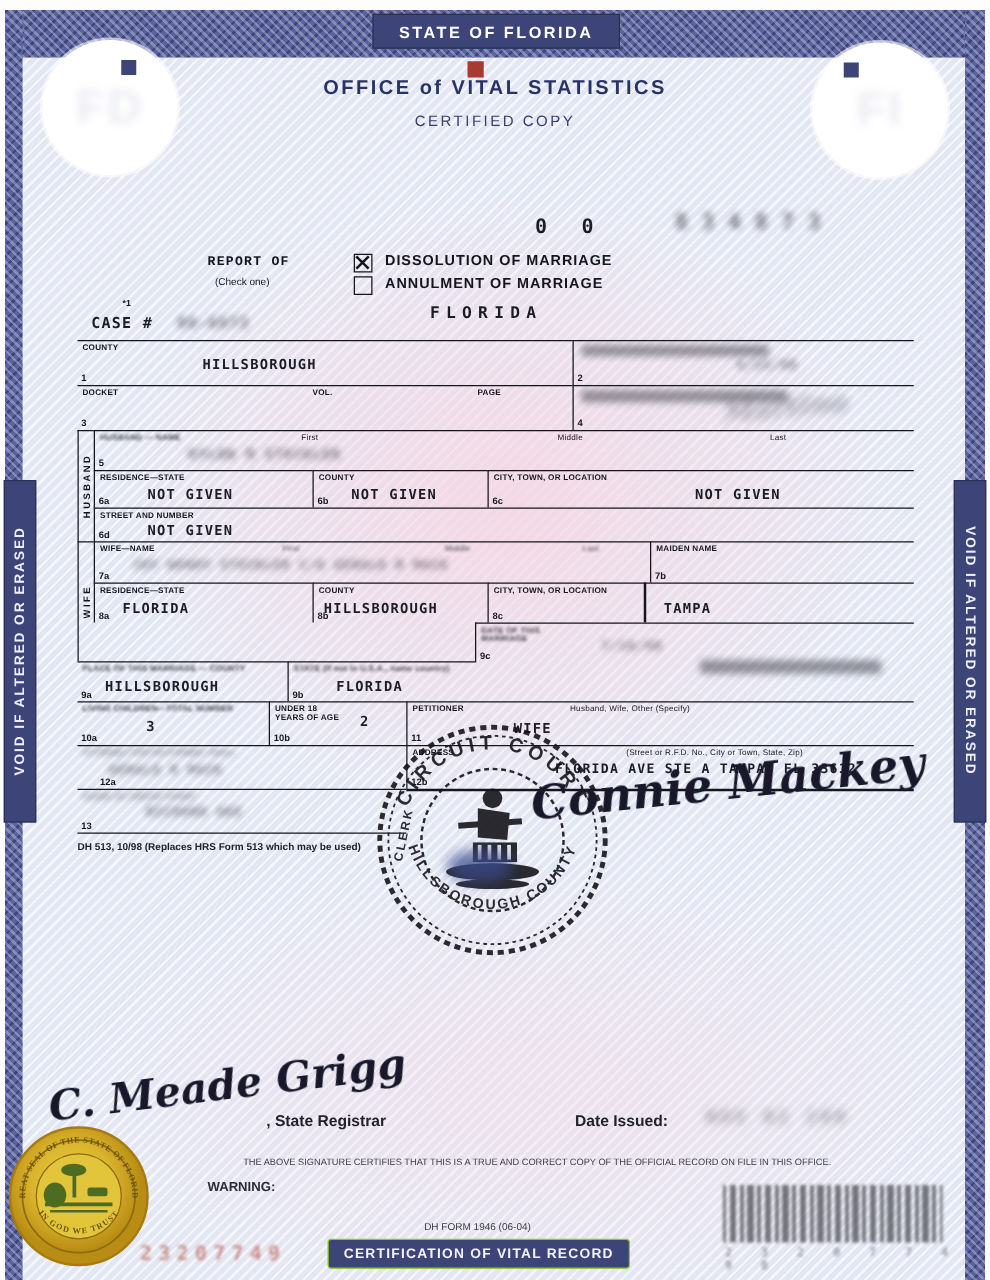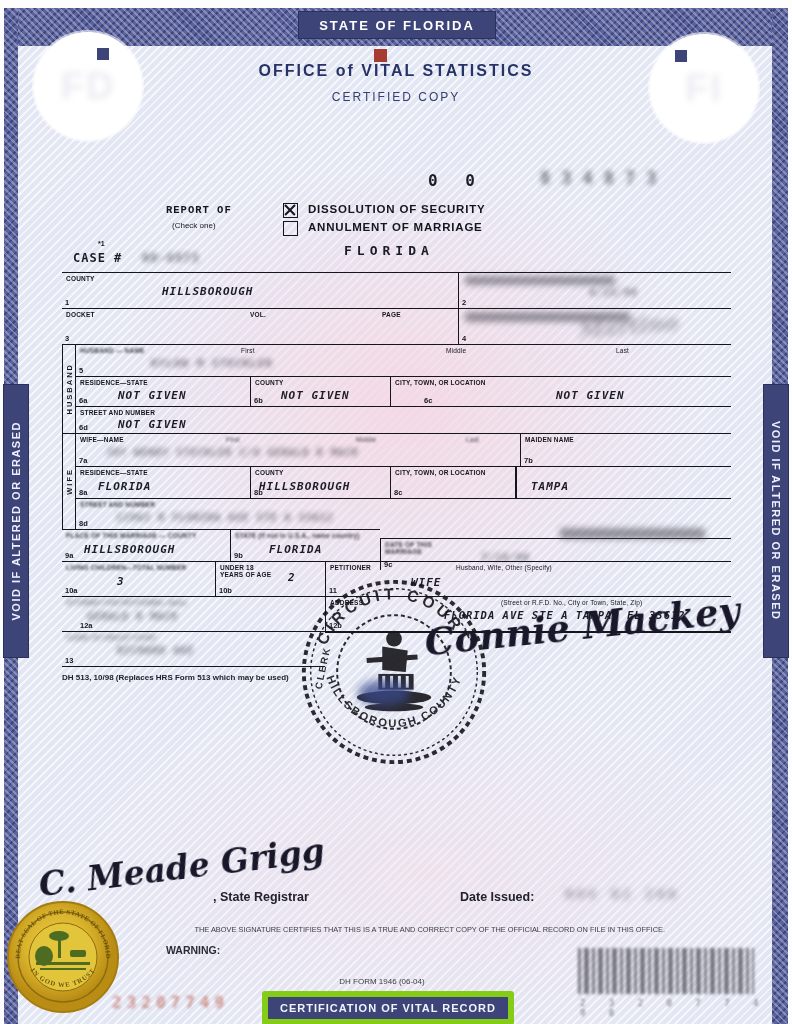--- a/index.html
+++ b/index.html
@@ -57,27 +57,27 @@
   .checkbox.checked::after{transform:rotate(-45deg);}
   .opt{position:absolute;font-weight:bold;font-size:11.5px;color:#15151c;letter-spacing:.8px;}
   
   .cell{position:absolute;border-top:1.6px solid #15151c;border-left:1.6px solid #15151c;box-sizing:border-box;}
   .vline{position:absolute;width:1.6px;background:#15151c;}
   .hline{position:absolute;height:1.6px;background:#15151c;}
   .sidebar-strip{position:absolute;width:13px;border-left:1.6px solid #15151c;border-top:1.6px solid #15151c;
     box-sizing:border-box;display:flex;align-items:center;justify-content:center;}
   .sidebar-strip span{writing-mode:vertical-rl;transform:rotate(180deg);font-size:7.5px;font-weight:bold;
     letter-spacing:2px;color:#15151c;}
-  .val{position:absolute;font-style:italic;}
+  .val{position:absolute;}
   
   .script{font-family:"DejaVu Serif",serif;font-style:italic;font-weight:bold;color:#18182a;}
   
   .small{font-size:7.4px;color:#3c3c46;}
   #cert-banner{position:absolute;left:262px;top:991px;width:240px;height:22px;background:#3d4578;
-    border-radius:3px;border:6px solid #84cc16;color:#f2f3fb;font-weight:bold;font-size:11px;
+    border-radius:3px;border:1px solid #84cc16;color:#f2f3fb;font-weight:bold;font-size:11px;
     letter-spacing:1px;display:flex;align-items:center;justify-content:center;}
   #serial{position:absolute;left:112px;top:993px;font-family:"DejaVu Sans Mono",monospace;font-weight:bold;
     font-size:16px;color:#b8503f;letter-spacing:5px;filter:blur(1.4px);opacity:.6;}
   #barcode{position:absolute;left:578px;top:948px;width:176px;height:46px;opacity:.75;filter:blur(1.4px);
     background:repeating-linear-gradient(90deg,#4d4d55 0 3px,transparent 3px 6px,#4d4d55 6px 11px,transparent 11px 14px);}
   #barcode-digits{position:absolute;left:580px;top:998px;font-family:"DejaVu Sans Mono",monospace;
     font-size:9px;color:#55555f;letter-spacing:9px;filter:blur(1.2px);opacity:.8;}
   #health-box{position:absolute;left:660px;top:922px;width:100px;height:42px;}
   #health-top{background:#3d4578;color:#fff;font-size:5px;letter-spacing:.4px;text-align:center;
     padding:1px 0;border:1px solid #2b3158;}
@@ -120,21 +120,21 @@
   <div id="certified-copy">CERTIFIED COPY</div>
   <div id="office-title">OFFICE of VITAL STATISTICS</div>
 
   <div class="typed" style="position:absolute;left:428px;top:171px;font-size:16px;letter-spacing:9px;">0 0</div>
   <div class="typed bl2" style="position:absolute;left:540px;top:168px;font-size:17px;letter-spacing:11px;">834873</div>
 
   <div style="position:absolute;left:166px;top:204px;font-weight:bold;font-size:10.5px;letter-spacing:1px;color:#15151c;font-family:Liberation Mono, monospace;">REPORT OF</div>
   <div style="position:absolute;left:172px;top:221px;font-size:8px;color:#15151c;">(Check one)</div>
   <div class="checkbox checked" style="left:283px;top:203px;"></div>
   <div class="checkbox" style="left:283px;top:221px;"></div>
-  <div class="opt" style="left:308px;top:203px;">DISSOLUTION OF SECURITY</div>
+  <div class="opt" style="left:308px;top:203px;">DISSOLUTION OF MARRIAGE</div>
   <div class="opt" style="left:308px;top:221px;">ANNULMENT OF MARRIAGE</div>
   <div class="typed" style="position:absolute;left:344px;top:243px;font-size:13px;letter-spacing:5px;">FLORIDA</div>
 
   <div style="position:absolute;left:98px;top:240px;font-size:7px;font-weight:bold;color:#15151c;">*1</div>
   <div class="typed" style="position:absolute;left:73px;top:251px;font-size:12px;">CASE #</div>
   <div class="typed bl2" style="position:absolute;left:142px;top:251px;font-size:12px;">08-6973</div>
 
   <div class="cell" style="left:62px;top:272px;width:396px;height:36px;border-left:none;">
     <span class="formlbl" style="left:4px;top:2px;">COUNTY</span>
     <span class="typed val" style="left:100px;top:12px;">HILLSBOROUGH</span>
@@ -177,21 +177,21 @@
     <span class="fieldnum" style="left:3px;bottom:1px;margin-top:48px;">6a</span>
   </div>
   <div class="cell" style="left:250px;top:376px;width:140px;height:30px;">
     <span class="formlbl" style="left:4px;top:2px;">COUNTY</span>
     <span class="typed val" style="left:30px;top:12px;">NOT GIVEN</span>
     <span class="fieldnum" style="left:3px;bottom:1px;">6b</span>
   </div>
   <div class="cell" style="left:390px;top:376px;width:341px;height:30px;">
     <span class="formlbl" style="left:4px;top:2px;">CITY, TOWN, OR LOCATION</span>
     <span class="typed val" style="left:165px;top:12px;">NOT GIVEN</span>
-    <span class="fieldnum" style="left:3px;bottom:1px;margin-left:30px;">6c</span>
+    <span class="fieldnum" style="left:3px;bottom:1px;">6c</span>
   </div>
 
   <div class="cell" style="left:75px;top:406px;width:656px;height:27px;">
     <span class="formlbl" style="left:4px;top:2px;">STREET AND NUMBER</span>
     <span class="typed val" style="left:42px;top:11px;">NOT GIVEN</span>
     <span class="fieldnum" style="left:3px;bottom:1px;">6d</span>
   </div>
 
   <div class="sidebar-strip" style="left:62px;top:433px;height:96px;">
       <span>WIFE</span>
@@ -220,37 +220,32 @@
     <span class="typed val" style="left:8px;top:13px;">HILLSBOROUGH</span>
     <span class="fieldnum" style="left:3px;bottom:1px;">8b</span>
   </div>
   <div class="cell" style="left:390px;top:466px;width:341px;height:32px;">
     <span class="formlbl" style="left:4px;top:2px;">CITY, TOWN, OR LOCATION</span>
     <span class="typed val" style="left:140px;top:13px;">TAMPA</span>
     <span class="fieldnum" style="left:3px;bottom:1px;">8c</span>
   </div>
   <div class="vline" style="left:515px;top:466px;height:32px;"></div>
 
-  <div class="cell" style="left:75px;top:498px;width:656px;height:31px;">
-    <span class="formlbl bl1" style="left:4px;top:2px;">STREET AND NUMBER</span>
-    <span class="typed val bl2" style="left:40px;top:13px;font-size:10px;">11963 N FLORIDA AVE STE A 33612</span>
-    <span class="fieldnum" style="left:3px;bottom:1px;">8d</span>
-  </div>
 
   <div class="cell" style="left:62px;top:529px;width:168px;height:32px;border-left:none;">
     <span class="formlbl bl1" style="left:4px;top:2px;">PLACE OF THIS MARRIAGE — COUNTY</span>
     <span class="typed val" style="left:22px;top:13px;">HILLSBOROUGH</span>
     <span class="fieldnum" style="left:3px;bottom:1px;">9a</span>
   </div>
   <div class="cell" style="left:230px;top:529px;width:150px;height:32px;">
     <span class="formlbl bl1" style="left:4px;top:2px;">STATE (If not in U.S.A., name country)</span>
     <span class="typed val" style="left:38px;top:13px;">FLORIDA</span>
     <span class="fieldnum" style="left:3px;bottom:1px;">9b</span>
   </div>
-  <div class="cell" style="left:380px;top:538px;width:351px;height:32px;">
+  <div class="cell" style="left:380px;top:498px;width:351px;height:32px;">
     <span class="formlbl bl1" style="left:4px;top:2px;width:60px;">DATE OF THIS MARRIAGE</span>
     <span class="typed val bl2" style="left:100px;top:13px;font-size:10px;">7/18/98</span>
     <span class="fieldnum" style="left:3px;bottom:1px;">9c</span>
   </div>
   <div class="smudge" style="left:560px;top:528px;width:145px;height:11px;"></div>
 
   <div class="cell" style="left:62px;top:561px;width:153px;height:35px;border-left:none;">
     <span class="formlbl bl1" style="left:4px;top:2px;">LIVING CHILDREN—TOTAL NUMBER</span>
     <span class="typed val" style="left:55px;top:13px;">3</span>
     <span class="fieldnum" style="left:3px;bottom:1px;">10a</span>

